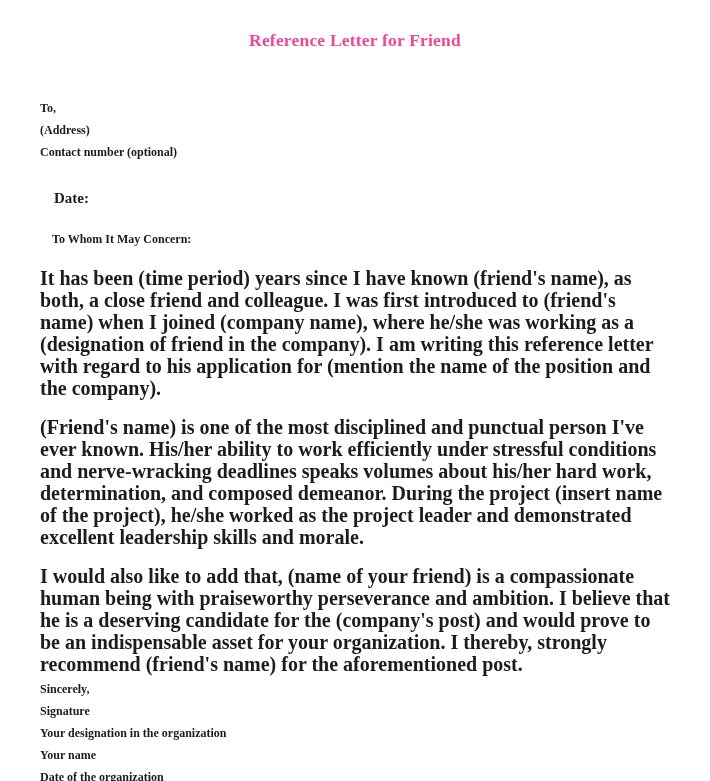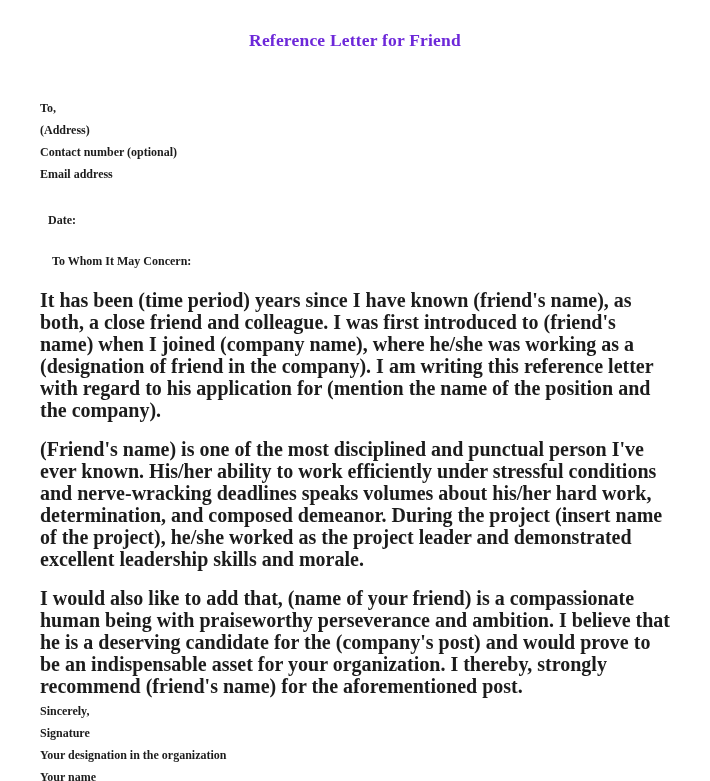--- a/index.html
+++ b/index.html
@@ -17,34 +17,34 @@
     font-family: "Liberation Serif", "DejaVu Serif", serif;
     color: #1c1c1c;
     overflow: hidden;
   }
   .doc-title {
     margin: 0 0 0 0;
     text-align: center;
     font-size: 17.5px;
     font-weight: 700;
     letter-spacing: 0.2px;
-    color: #6d28d9;
+    color: #ec4899;
   }
   .line-block p {
     margin: 0;
     font-size: 12px;
     font-weight: 600;
     line-height: 22px;
   }
   .recipient-block {
     margin-top: 46px;
   }
   .date-line {
-    margin: 24px 0 0 8px;
-    font-size: 12px;
+    margin: 24px 0 0 14px;
+    font-size: 15px;
     font-weight: 600;
     line-height: 22px;
   }
   .salutation {
     margin: 19px 0 0 12px;
     font-size: 12px;
     font-weight: 700;
     line-height: 22px;
   }
   .para {
@@ -63,21 +63,20 @@
 <body>
 
 <div class="page">
 
   <h1 class="doc-title">Reference Letter for Friend</h1>
 
   <div class="line-block recipient-block">
     <p>To,</p>
     <p>(Address)</p>
     <p>Contact number (optional)</p>
-    <p>Email address</p>
   </div>
 
   <p class="date-line">Date:</p>
 
   <p class="salutation">To Whom It May Concern:</p>
 
   <p class="para">It has been (time period) years since I have known (friend's name), as both, a close friend and colleague. I was first introduced to (friend's name) when I joined (company name), where he/she was working as a (designation of friend in the company). I am writing this reference letter with regard to his application for (mention the name of the position and the company).</p>
 
   <p class="para">(Friend's name) is one of the most disciplined and punctual person I've ever known. His/her ability to work efficiently under stressful conditions and nerve-wracking deadlines speaks volumes about his/her hard work, determination, and composed demeanor. During the project (insert name of the project), he/she worked as the project leader and demonstrated excellent leadership skills and morale.</p>
 

